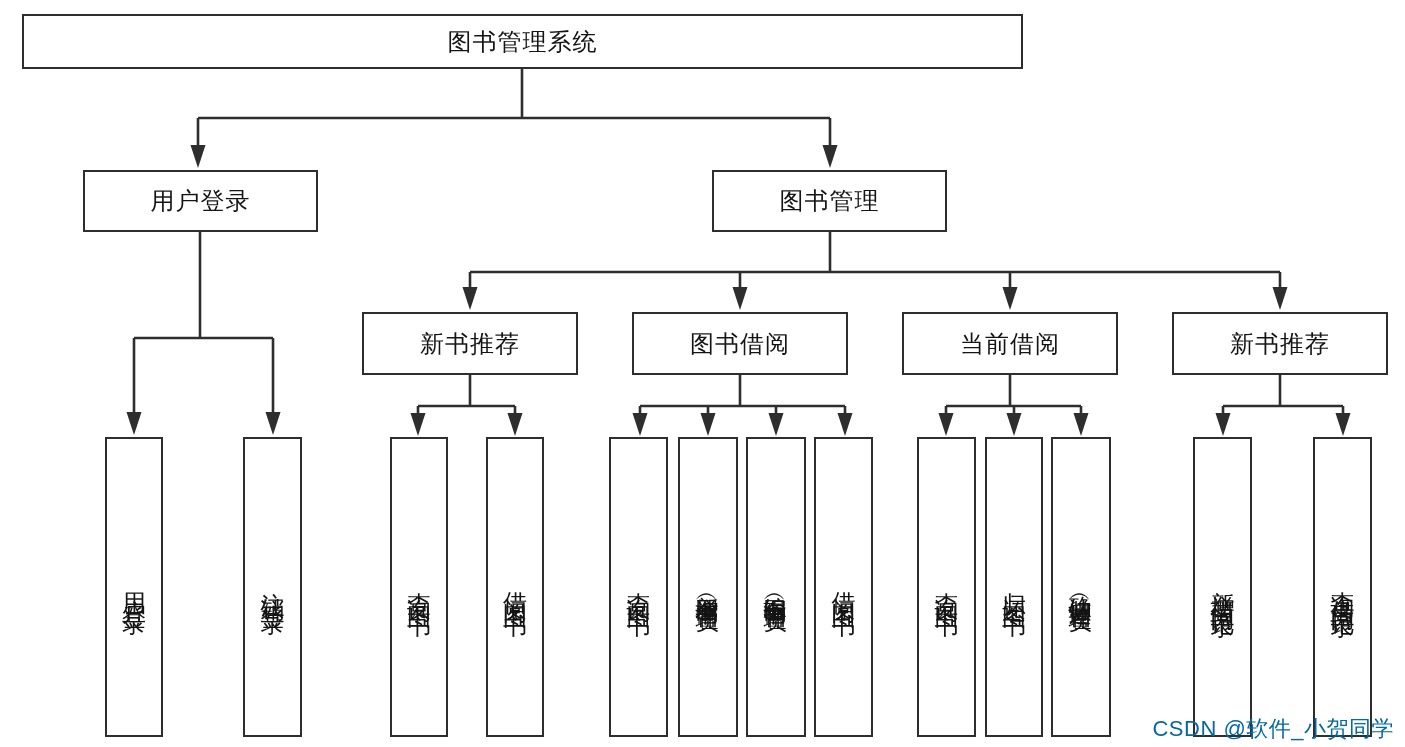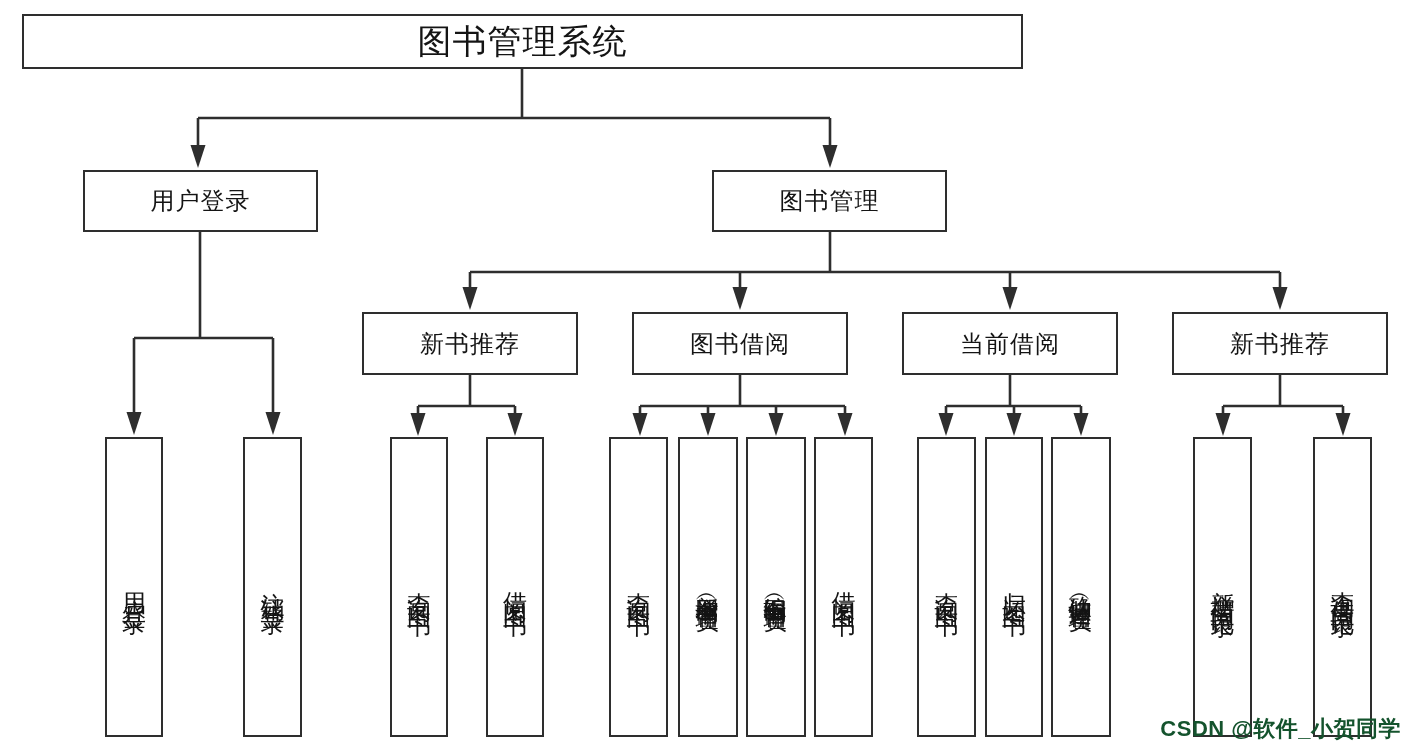--- a/index.html
+++ b/index.html
@@ -27,44 +27,43 @@
     border: 2.5px solid #2e2e2e;
     background: #ffffff;
     display: flex;
     align-items: center;
     justify-content: center;
     color: #141414;
     font-size: 24px;
     letter-spacing: 1px;
     white-space: nowrap;
   }
-  .node.root    { left: 22px;   top: 14px;  width: 1001px; height: 55px; font-size: 34px; }
+  .node.root    { left: 22px;   top: 14px;  width: 1001px; height: 55px; font-size: 24px; }
   .node.lvl2    { top: 170px; width: 235px; height: 62px; }
   .node.lvl3    { top: 312px; width: 216px; height: 63px; }
   .node.leaf {
     top: 437px;
     height: 300px;
     writing-mode: vertical-rl;
     text-orientation: mixed;
     letter-spacing: 7px;
     font-size: 24px;
   }
   .node.leaf.tight {
     letter-spacing: 2px;
     font-size: 23px;
   }
   #watermark {
     position: absolute;
-    right: 4px;
+    right: 11px;
     bottom: 3px;
     font-size: 22px;
-    color: #14532d;
+    color: #0369a1;
     letter-spacing: 0.5px;
     white-space: nowrap;
-    font-weight: bold;
   }
 </style>
 </head>
 <body>
 
 <div id="canvas">
 
   <svg id="connector-svg" viewBox="0 0 1405 747" xmlns="http://www.w3.org/2000/svg">
     <g stroke="#2e2e2e" stroke-width="2.6" fill="none">
 

